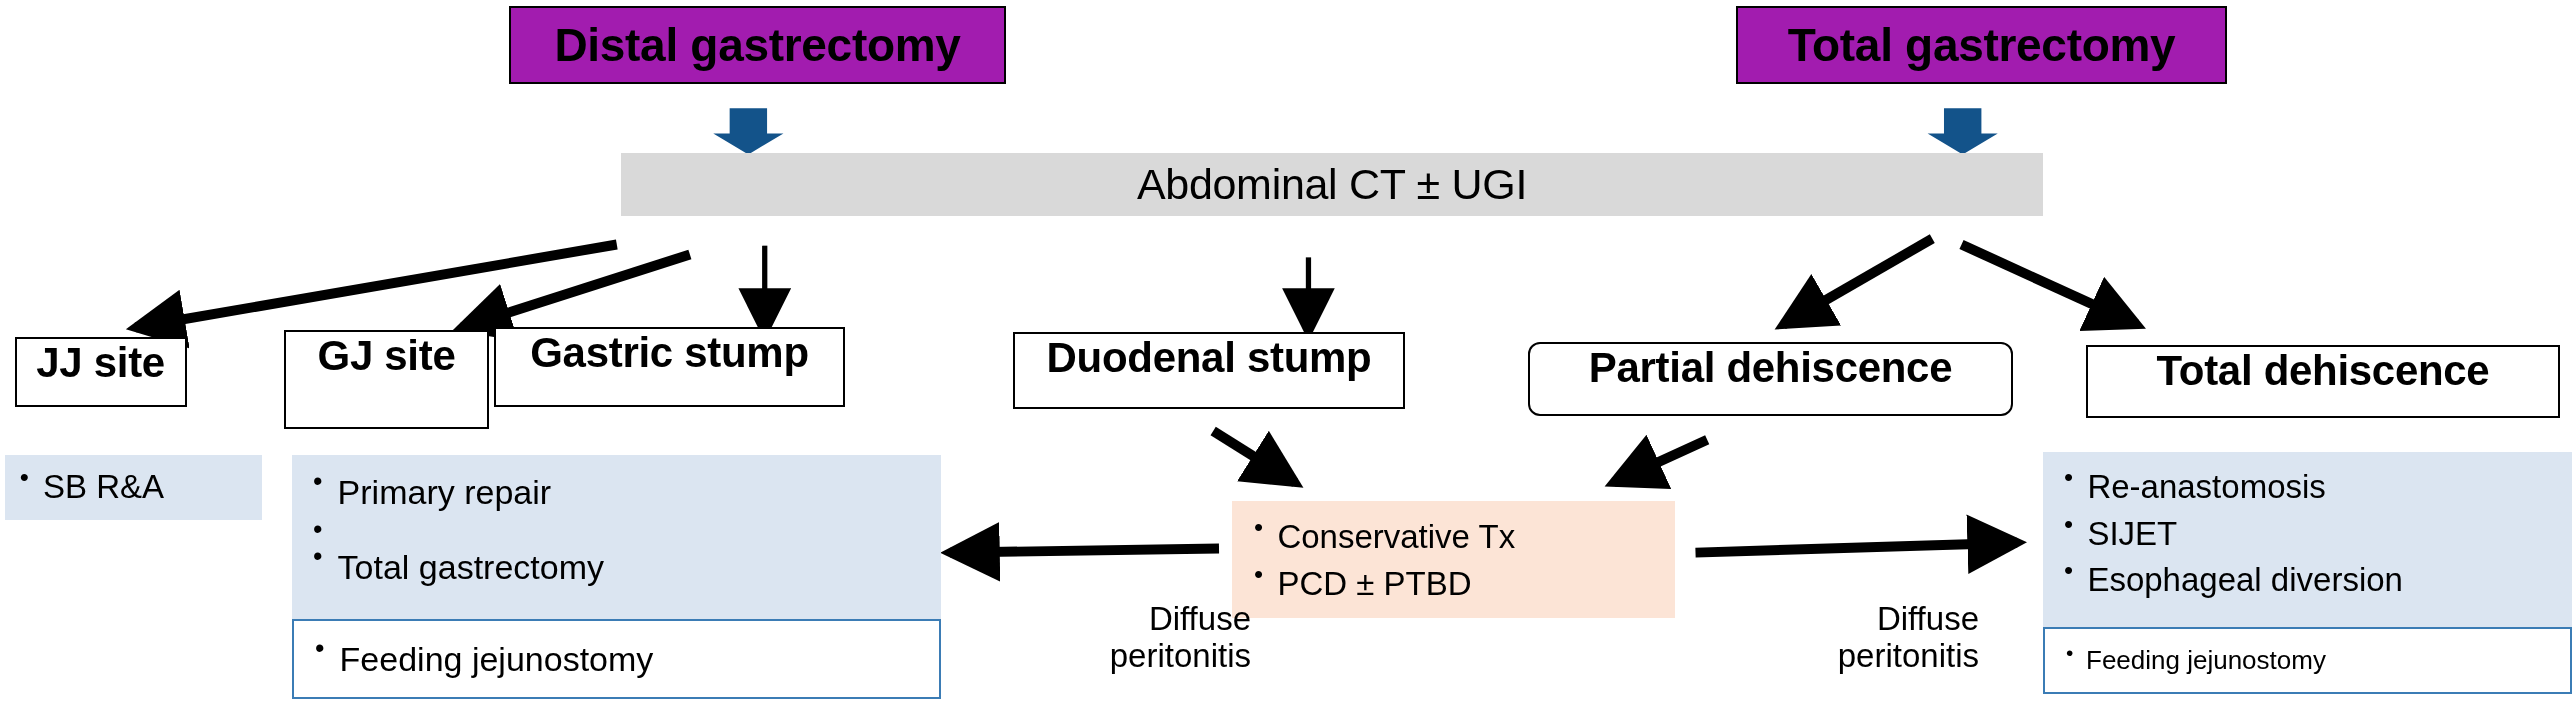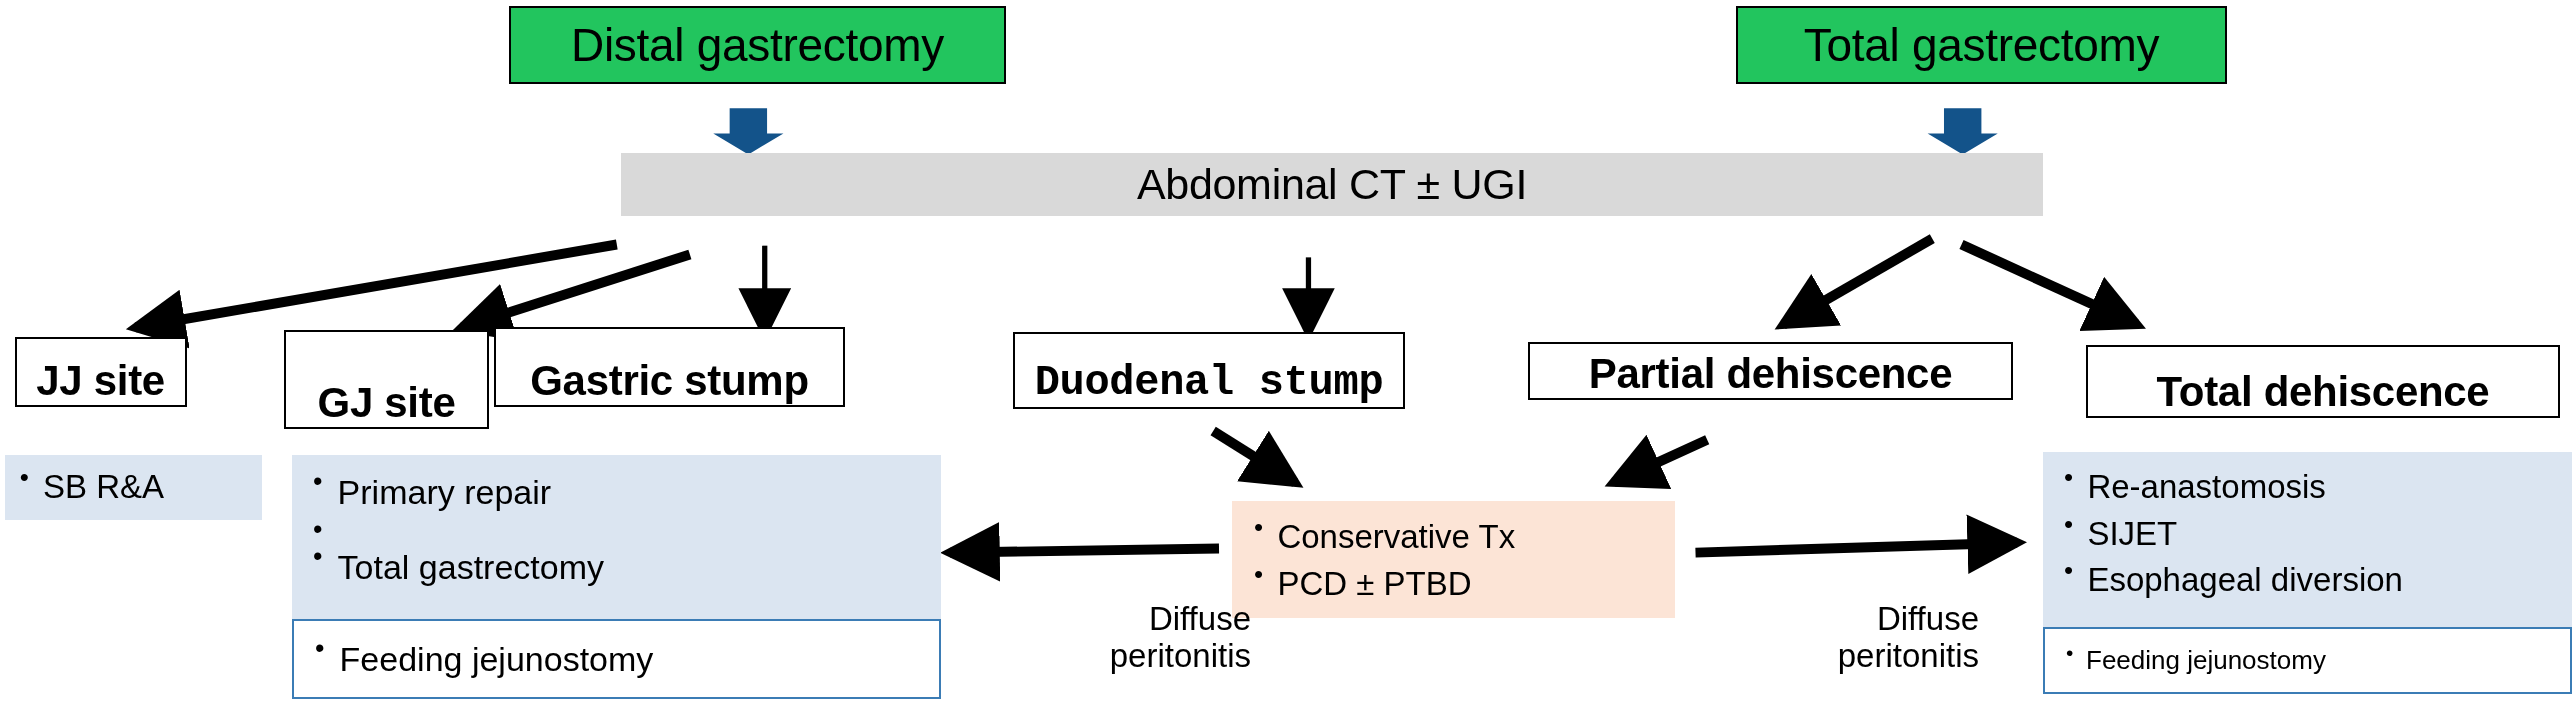--- a/index.html
+++ b/index.html
@@ -16,36 +16,36 @@
     width: 2576px;
     height: 710px;
     background: #ffffff;
     overflow: hidden;
   }
   .abs { position: absolute; box-sizing: border-box; }
 
   
   .hdr-box {
     border: 2.9px solid #000000;
-    background: #22c55e;
+    background: #a21caf;
     display: flex;
     align-items: center;
     justify-content: center;
-    font-weight: normal;
+    font-weight: bold;
     letter-spacing: -0.3px;
     white-space: nowrap;
   }
   .hdr-box.t1 { font-size: 46px; }
 
   
   .node-box {
     border: 2.9px solid #000000;
     background: #ffffff;
     display: flex;
-    align-items: flex-end;
+    align-items: flex-start;
     justify-content: center;
     font-weight: bold;
     font-size: 42px;
     letter-spacing: -0.3px;
     white-space: nowrap;
   }
 
   
   .grey-band {
     background: #d9d9d9;
@@ -165,25 +165,25 @@
   </div>
 
   <div class="abs node-box" style="left:284px; top:330px; width:205px; height:99px;">
     <span>GJ site</span>
   </div>
 
   <div class="abs node-box" style="left:494px; top:327px; width:351px; height:80px;">
     <span>Gastric stump</span>
   </div>
 
-  <div class="abs node-box" style="left:1013px; top:332px; width:392px; height:77px;font-family:Liberation Mono, monospace;">
+  <div class="abs node-box" style="left:1013px; top:332px; width:392px; height:77px;">
     <span>Duodenal  stump</span>
   </div>
 
-  <div class="abs node-box" style="left:1528px; top:342px; width:485px; height:58px;">
+  <div class="abs node-box" style="left:1528px; top:342px; width:485px; height:74px;border-radius:12px;">
     <span>Partial dehiscence</span>
   </div>
 
   <div class="abs node-box" style="left:2040px; top:345px; width:474px; height:73px;margin-left:46px;">
     <span>Total dehiscence</span>
   </div>
 
   <div class="abs panel-blue" style="left:4.7px; top:455px; width:257px; height:65px; display:flex; align-items:center;">
     <ul class="bl lst-md" style="padding-left:15px;">
       <li>

